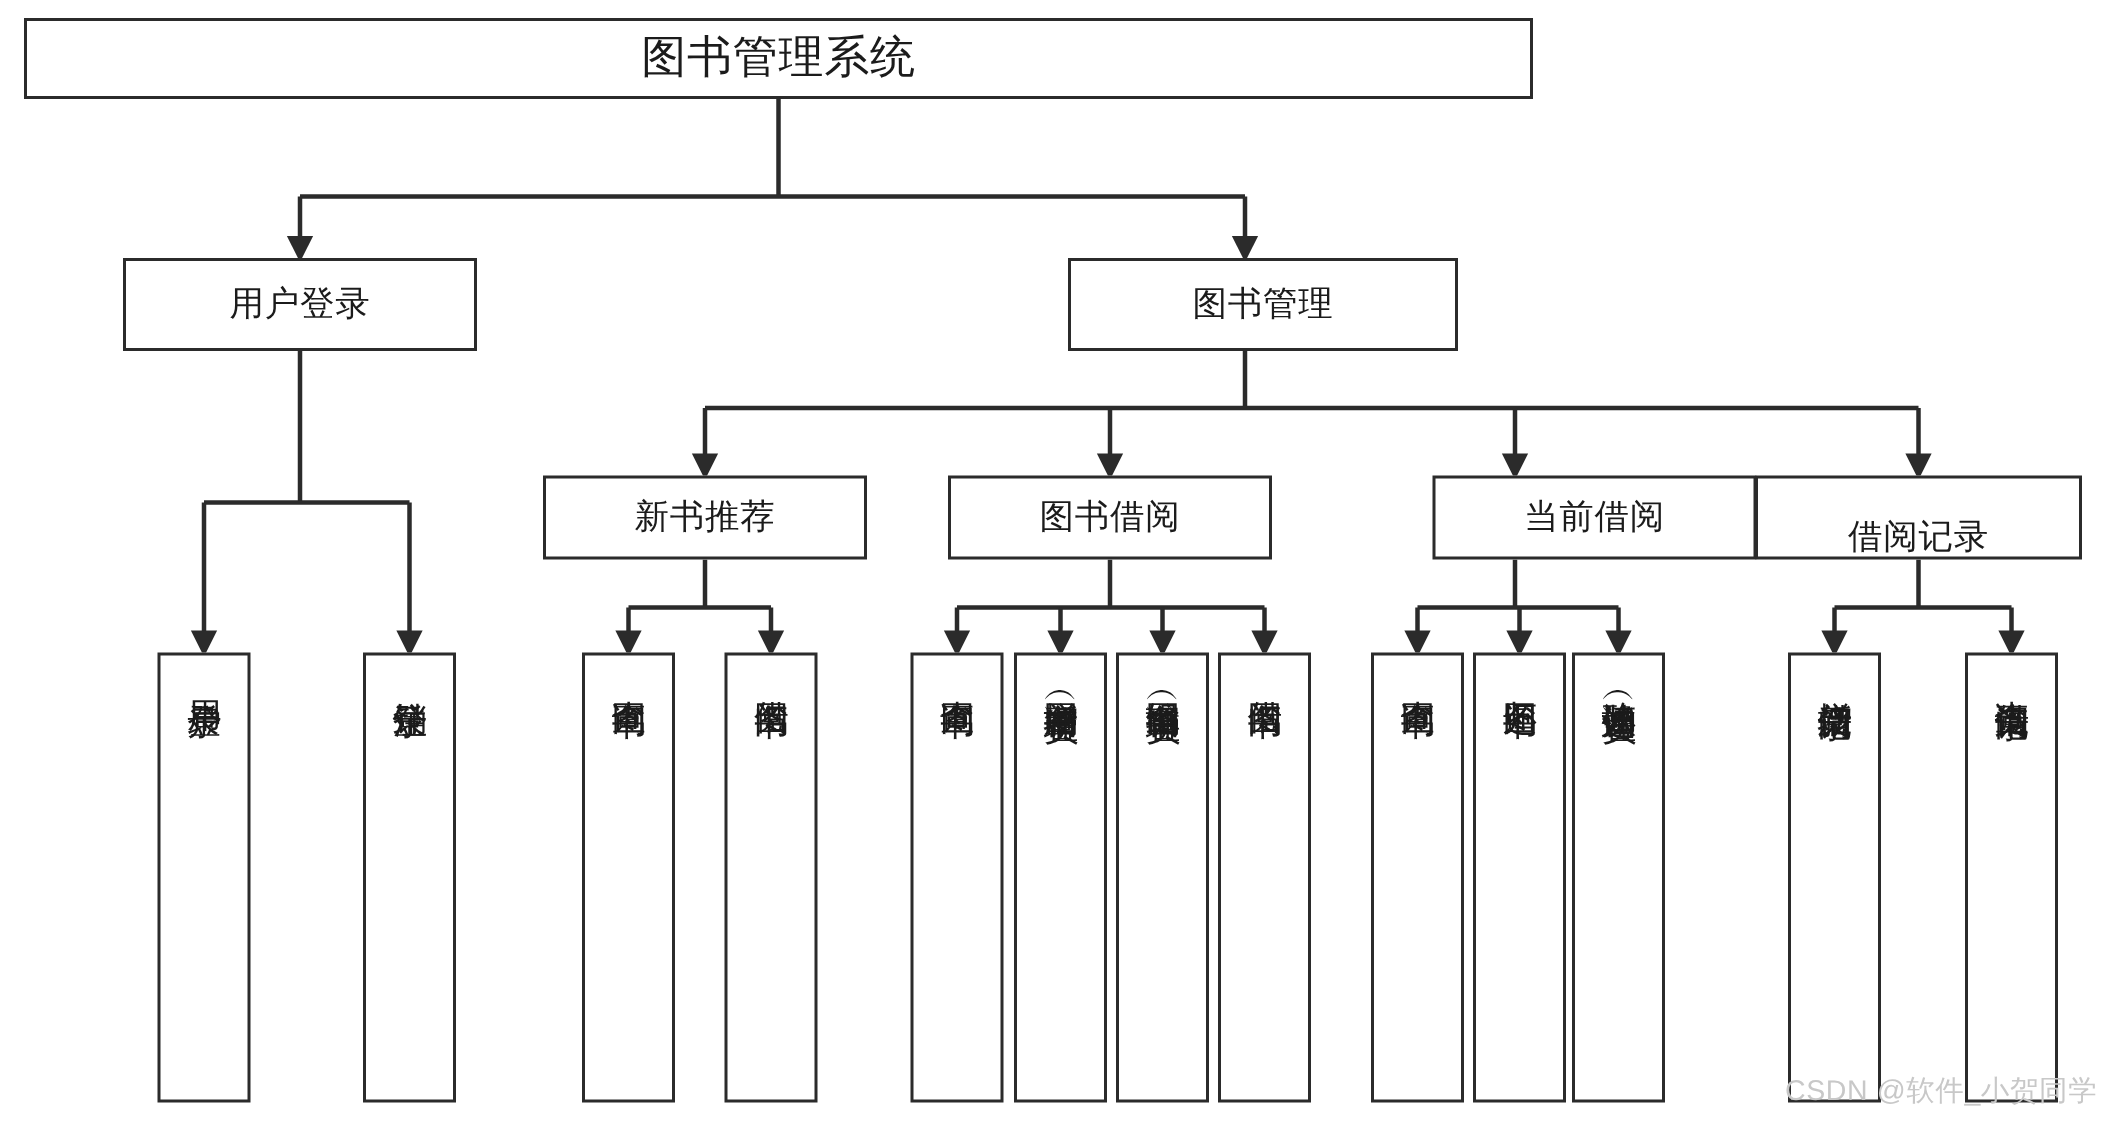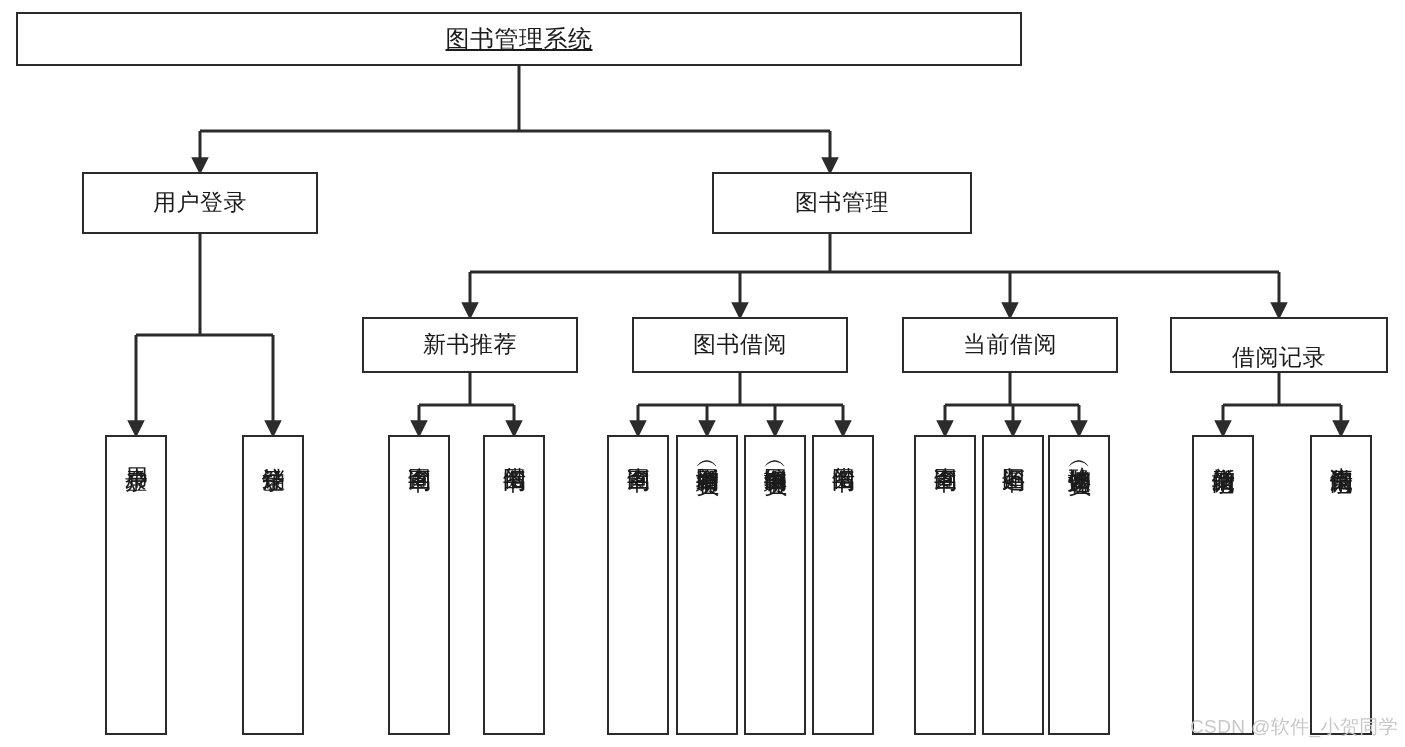--- a/index.html
+++ b/index.html
@@ -41,22 +41,21 @@
     text-align: center;
     line-height: 1.18;
     letter-spacing: 0.5px;
   }
   
   .node.horiz .node-label {
     writing-mode: horizontal-tb;
     font-size: 23px;
   }
   .node.root .node-label {
-    font-size: 24px;
-    text-decoration: underline;
+    font-size: 30px;
   }
   
   .node.vert {
     align-items: flex-start;
     padding-top: 12px;
   }
   .node.vert .node-label {
     writing-mode: vertical-rl;
     text-orientation: upright;
     font-size: 23px;
@@ -137,21 +136,21 @@
   <div class="node horiz" style="left: 712px; top: 172px; width: 260px; height: 62px;">
     <span class="node-label">图书管理</span>
   </div>
 
   <div class="node horiz" style="left: 632px; top: 317px; width: 216px; height: 56px;">
     <span class="node-label">图书借阅</span>
   </div>
   <div class="node horiz" style="left: 362px; top: 317px; width: 216px; height: 56px;">
     <span class="node-label">新书推荐</span>
   </div>
-  <div class="node horiz" style="left: 902px; top: 317px; width: 216px; height: 56px;">
+  <div class="node horiz" style="left: 955px; top: 317px; width: 216px; height: 56px;">
     <span class="node-label">当前借阅</span>
   </div>
   <div class="node horiz" style="left: 1170px; top: 317px; width: 218px; height: 56px; align-items: flex-end;">
     <span class="node-label">借阅记录</span>
   </div>
 
   <div class="node vert" style="left: 105px; top: 435px; width: 62px; height: 300px;">
     <span class="node-label">用户登录</span>
   </div>
   <div class="node vert" style="left: 242px; top: 435px; width: 62px; height: 300px;">

